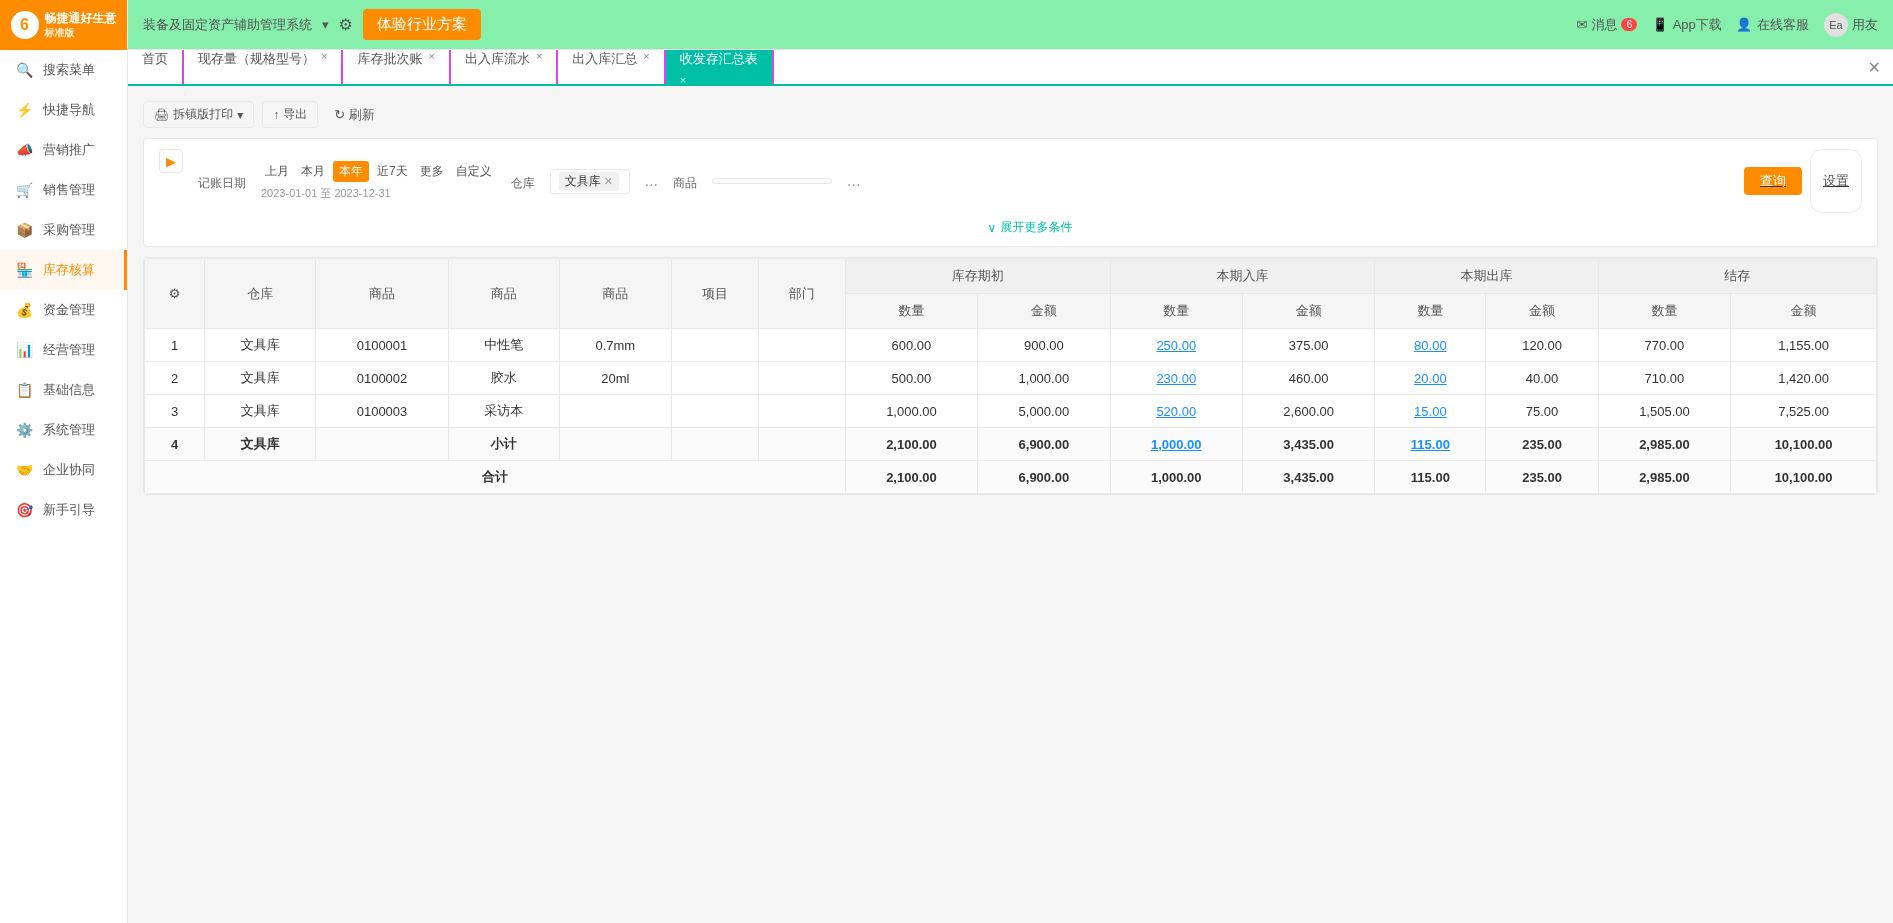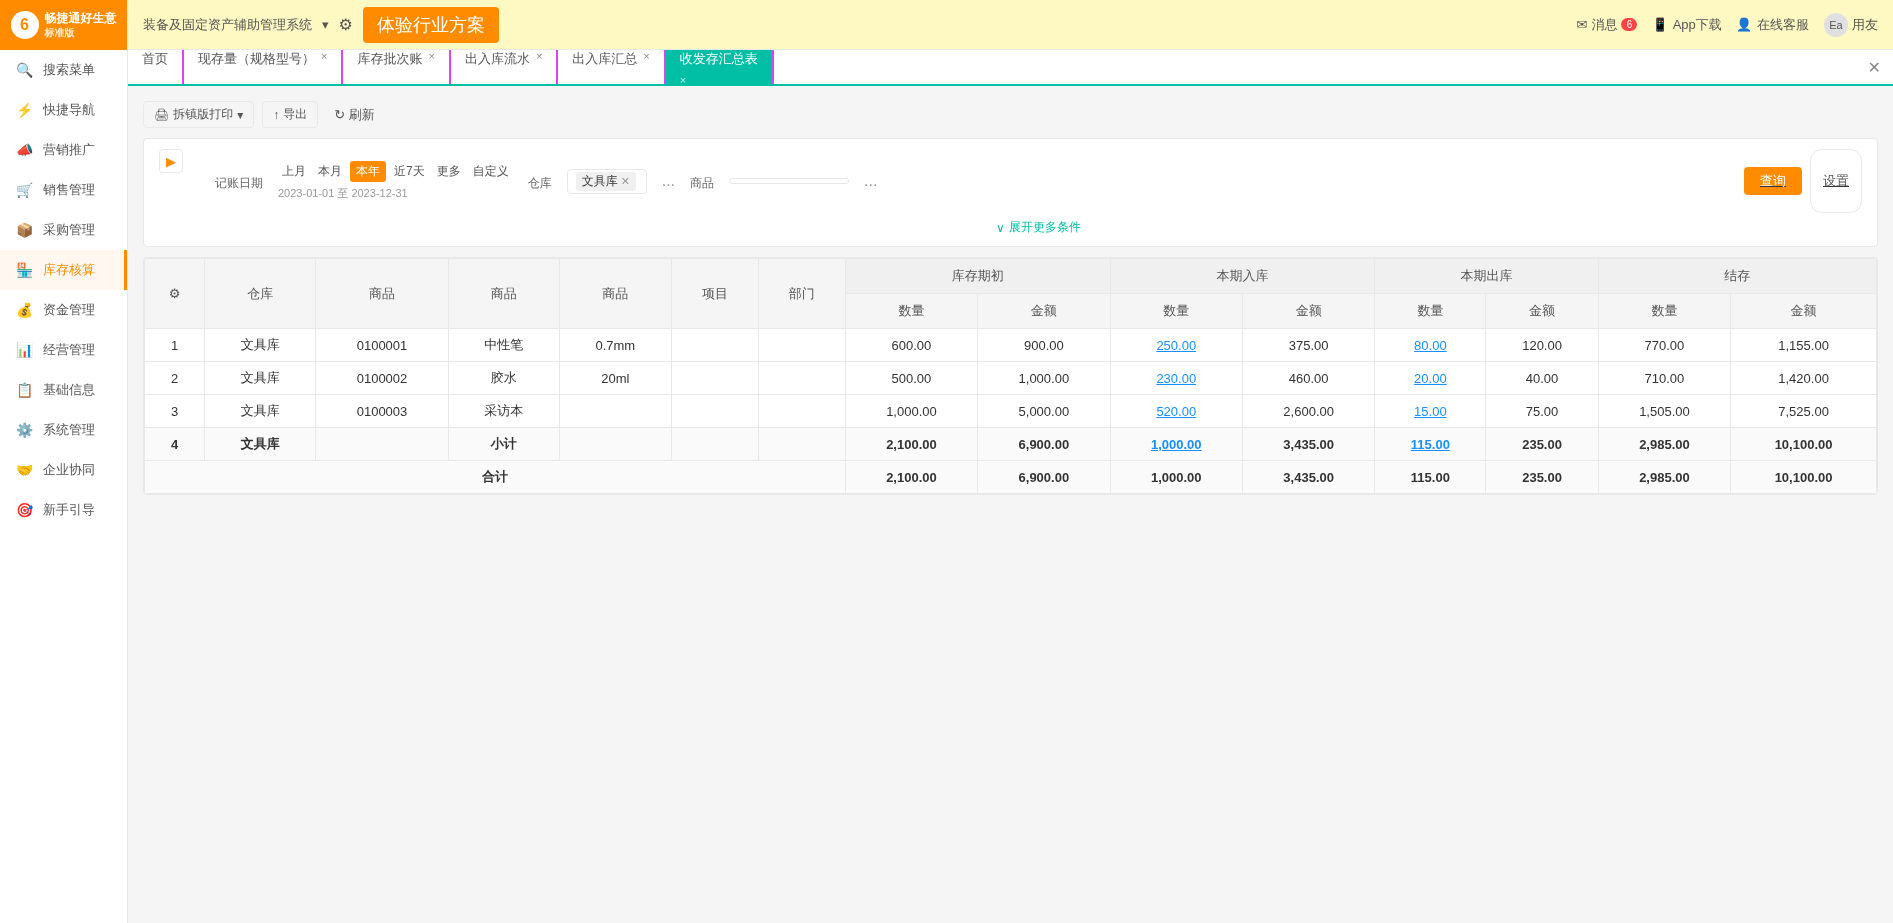--- a/index.html
+++ b/index.html
@@ -9,28 +9,28 @@
     .sidebar { position: fixed; left: 0; top: 0; width: 128px; height: 100%; background: #fff; border-right: 1px solid #e8e8e8; z-index: 100; }
     .sidebar-logo { background: #ff8c00; height: 50px; display: flex; align-items: center; justify-content: center; color: #fff; font-size: 14px; font-weight: bold; padding: 0 10px; }
     .sidebar-logo .logo-text { font-size: 12px; line-height: 1.3; }
     .sidebar-logo .logo-icon { width: 28px; height: 28px; background: #fff; border-radius: 50%; display: flex; align-items: center; justify-content: center; margin-right: 6px; flex-shrink: 0; }
     .sidebar-logo .logo-icon span { color: #ff8c00; font-size: 16px; font-weight: bold; }
     .sidebar-item { display: flex; align-items: center; padding: 10px 15px; cursor: pointer; color: #555; font-size: 13px; }
     .sidebar-item.active { background: #fff7f0; color: #ff8c00; border-right: 3px solid #ff8c00; }
     .sidebar-item .s-icon { width: 20px; height: 20px; margin-right: 8px; display: flex; align-items: center; justify-content: center; font-size: 14px; }
 
     
-    .header { position: fixed; left: 128px; top: 0; right: 0; height: 50px; background: #fef9c3; border-bottom: 1px solid #e8e8e8; display: flex; align-items: center; justify-content: space-between; padding: 0 15px; z-index: 99; }
+    .header { position: fixed; left: 128px; top: 0; right: 0; height: 50px; background: #86efac; border-bottom: 1px solid #e8e8e8; display: flex; align-items: center; justify-content: space-between; padding: 0 15px; z-index: 99; }
     .header-left { display: flex; align-items: center; gap: 10px; }
     .header-system-name { font-size: 13px; color: #555; }
     .header-dropdown { display: flex; align-items: center; gap: 4px; cursor: pointer; color: #555; }
     .header-right { display: flex; align-items: center; gap: 15px; color: #555; }
     .header-right-item { display: flex; align-items: center; gap: 4px; cursor: pointer; font-size: 13px; }
     .badge { background: #ff4444; color: #fff; border-radius: 10px; font-size: 10px; padding: 1px 4px; min-width: 16px; text-align: center; }
-    .btn-trial { background: #ff8c00; color: #fff; border: none; padding: 6px 14px; border-radius: 4px; cursor: pointer; font-size: 18px; }
+    .btn-trial { background: #ff8c00; color: #fff; border: none; padding: 6px 14px; border-radius: 4px; cursor: pointer; font-size: 15px; }
     .gear-btn { background: none; border: none; cursor: pointer; color: #555; font-size: 16px; }
 
     
     .tabs-bar { position: fixed; left: 128px; top: 50px; right: 0; height: 36px; background: #fff; border-bottom: 2px solid #00bfa5; display: flex; align-items: stretch; z-index: 98; }
     .tab { display: flex; padding: 0 14px; cursor: pointer; color: #555; font-size: 13px; border-right: 2px solid #d946ef; white-space: nowrap; gap: 6px; }
     .tab.active { background: #00bfa5; color: #fff; flex-direction: column; }
     .tab .close-x { font-size: 11px; opacity: 0.7; cursor: pointer; }
     .tab.active .close-x { color: #fff; }
     .tabs-close-all { margin-left: auto; display: flex; align-items: center; padding: 0 12px; cursor: pointer; color: #888; font-size: 16px; }
 
@@ -63,21 +63,21 @@
     
     .data-table-wrapper { background: #fff; border: 1px solid #e8e8e8; border-radius: 4px; overflow: hidden; }
     .data-table { width: 100%; border-collapse: collapse; }
     .data-table thead tr { background: #f5f5f5; }
     .data-table th { padding: 8px 10px; text-align: center; border: 1px solid #e8e8e8; font-weight: 500; font-size: 13px; color: #555; }
     .data-table td { padding: 7px 10px; text-align: center; border: 1px solid #e8e8e8; font-size: 13px; color: #333; }
     .data-table .bold-row td { font-weight: bold; background: #fafafa; }
     .data-table td.link { color: #1890ff; text-decoration: underline; cursor: pointer; }
     .th-group { text-align: center; background: #f0f0f0; }
     .settings-icon-cell { color: #999; cursor: pointer; }
-    .filter-center { display: flex; flex-direction: column; gap: 6px; flex: 1; margin-left: 17px; }
+    .filter-center { display: flex; flex-direction: column; gap: 6px; flex: 1; }
     .filter-row { display: flex; align-items: center; gap: 15px; }
 
     
     .content-header { display: flex; align-items: center; justify-content: space-between; margin-bottom: 10px; }
     .content-header-actions { display: flex; align-items: center; gap: 8px; }
   </style>
 </head>
 <body>
 
 <div class="sidebar">

